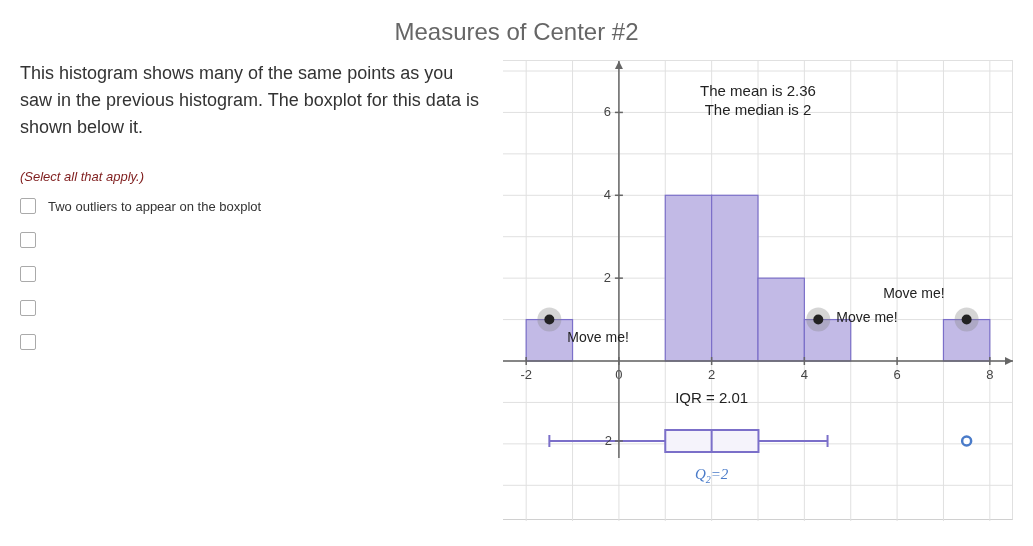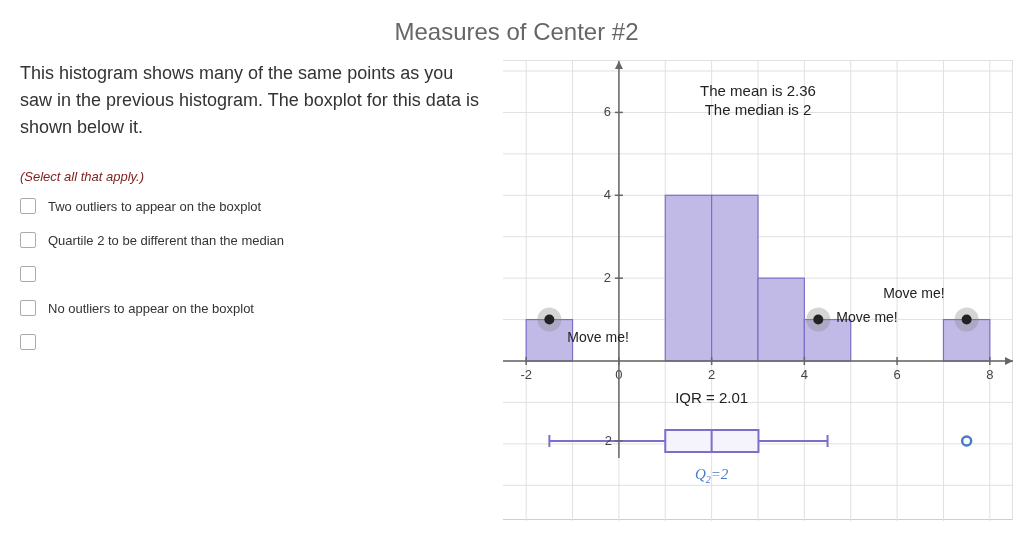--- a/index.html
+++ b/index.html
@@ -84,28 +84,26 @@
   <div class="left">
     <div class="intro">This histogram shows many of the same points as you saw in the previous histogram. The boxplot for this data is shown below it.</div>
     <div class="hint">(Select all that apply.)</div>
     <div class="options" id="options-container">
         <div class="option">
           <div class="checkbox"></div>
           <span>Two outliers to appear on the boxplot</span>
         </div>
         <div class="option">
           <div class="checkbox"></div>
-          <span>Quartile 2 to be different than the median</span>
         </div>
         <div class="option">
           <div class="checkbox"></div>
         </div>
         <div class="option">
           <div class="checkbox"></div>
-          <span>No outliers to appear on the boxplot</span>
         </div>
         <div class="option">
           <div class="checkbox"></div>
         </div>
       </div>
   </div>
 
   <div class="right">
     <svg class="chart-svg" id="chart-svg">
         <line x1="23.181818181818183" y1="0" x2="23.181818181818183" y2="460" class="grid-line"></line>

